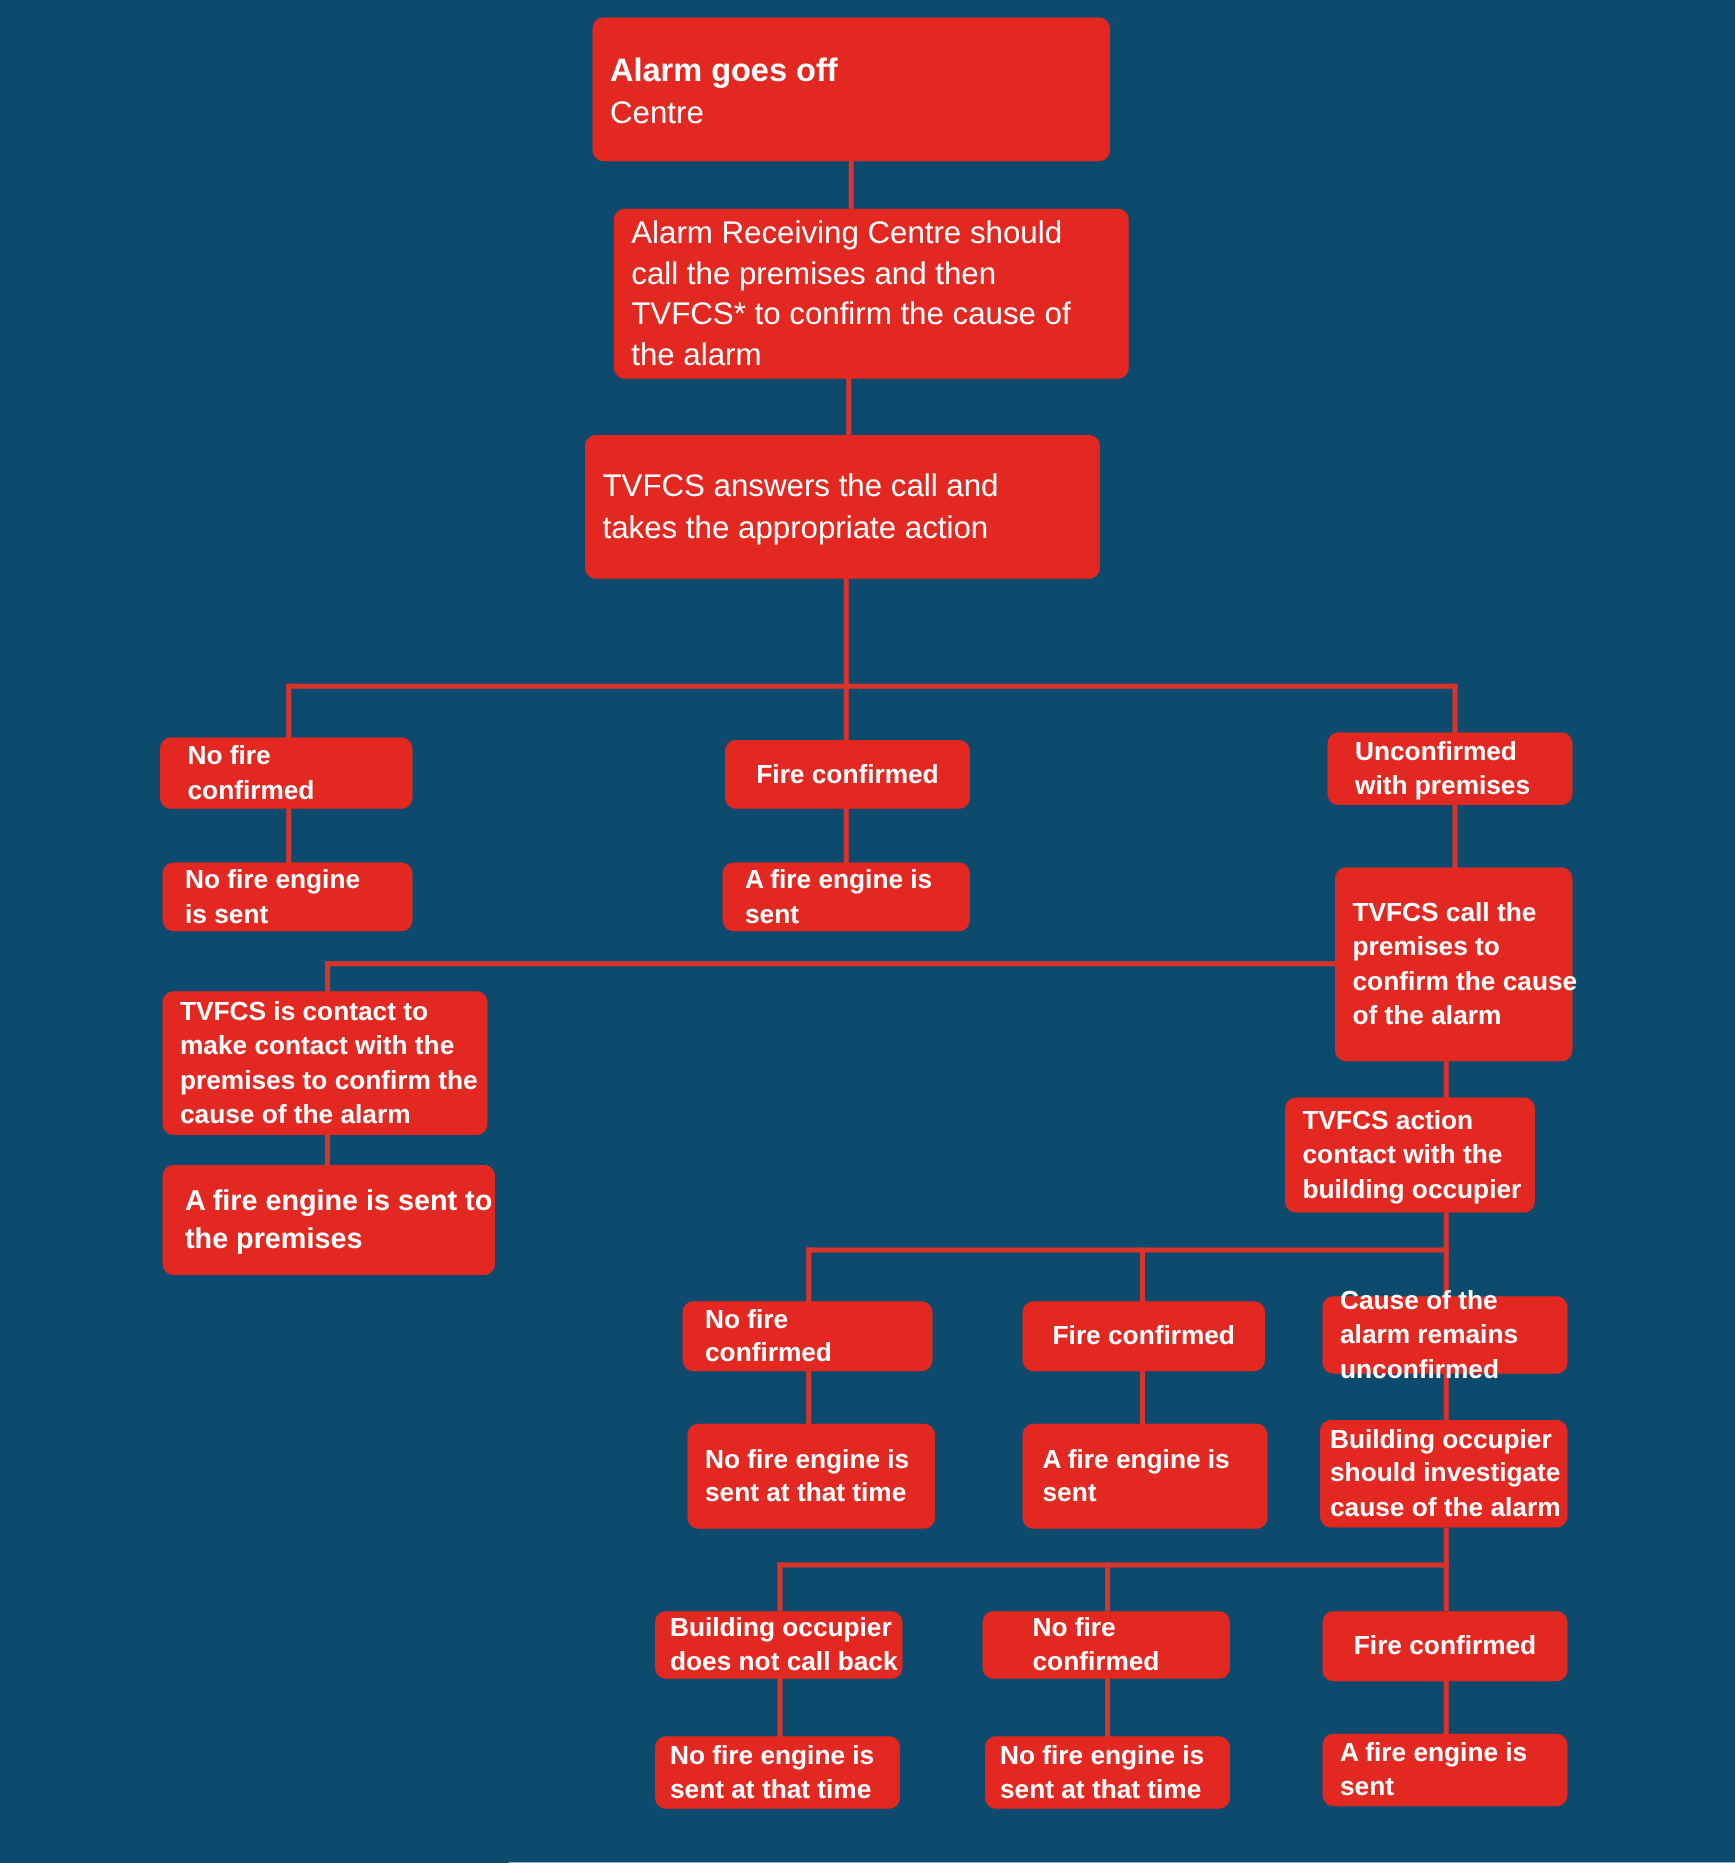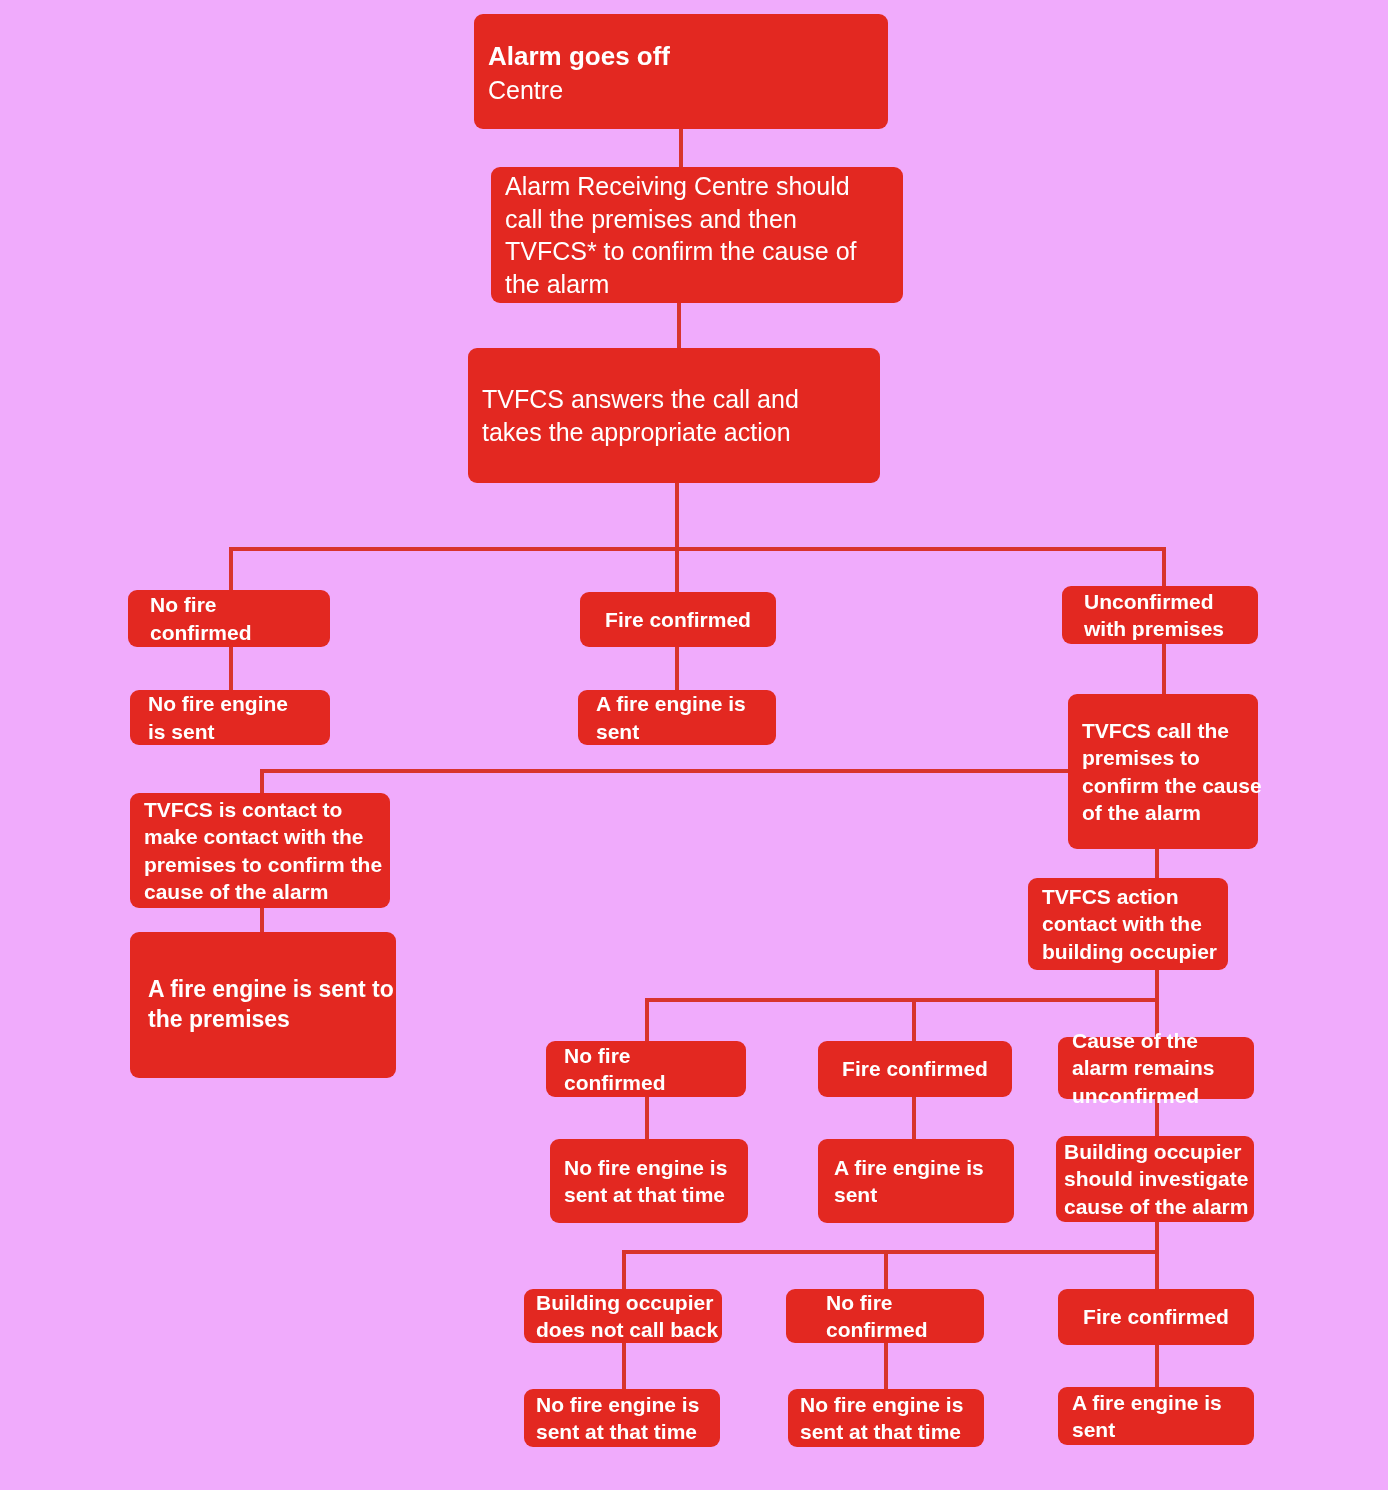--- a/index.html
+++ b/index.html
@@ -5,21 +5,21 @@
 <style>
   html, body {
     margin: 0;
     padding: 0;
     background: #ffffff;
   }
   #chart-root {
     position: relative;
     width: 1388px;
     height: 1490px;
-    background: #f0abfc;
+    background: #0c4a6e;
     font-family: "Liberation Sans", sans-serif;
     overflow: hidden;
   }
   .node {
     position: absolute;
     box-sizing: border-box;
     background: #e32821;
     color: #ffffff;
     border-radius: 9px;
     display: flex;
@@ -99,21 +99,21 @@
     <span class="line">Centre</span>
   </div>
 
   <div class="node t-reg" style="left:470px; top:167px; width:412px; height:136px;margin-left:21px;">
     <span class="line">Alarm Receiving Centre should</span>
     <span class="line">call the premises and then</span>
     <span class="line">TVFCS* to confirm the cause of</span>
     <span class="line">the alarm</span>
   </div>
 
-  <div class="node t-reg" style="left:468px; top:348px; width:412px; height:135px;">
+  <div class="node t-reg" style="left:468px; top:348px; width:412px; height:115px;">
     <span class="line">TVFCS answers the call and</span>
     <span class="line">takes the appropriate action</span>
   </div>
 
   <div class="node t-bold" style="left:128px; top:590px; width:202px; height:57px; padding-left:22px;">
     <span class="line">No fire</span>
     <span class="line">confirmed</span>
   </div>
 
   <div class="node t-bold" style="left:130px; top:690px; width:200px; height:55px; padding-left:18px;">
@@ -142,21 +142,21 @@
     <span class="line">of the alarm</span>
   </div>
 
   <div class="node t-bold" style="left:130px; top:793px; width:260px; height:115px; padding-left:14px;">
     <span class="line">TVFCS is contact to</span>
     <span class="line">make contact with the</span>
     <span class="line">premises to confirm the</span>
     <span class="line">cause of the alarm</span>
   </div>
 
-  <div class="node t-bold-lg" style="left:130px; top:932px; width:266px; height:146px; padding-left:18px;">
+  <div class="node t-bold-lg" style="left:130px; top:932px; width:266px; height:88px; padding-left:18px;">
     <span class="line">A fire engine is sent to</span>
     <span class="line">the premises</span>
   </div>
 
   <div class="node t-bold" style="left:1028px; top:878px; width:200px; height:92px; padding-left:14px;">
     <span class="line">TVFCS action</span>
     <span class="line">contact with the</span>
     <span class="line">building occupier</span>
   </div>
 

